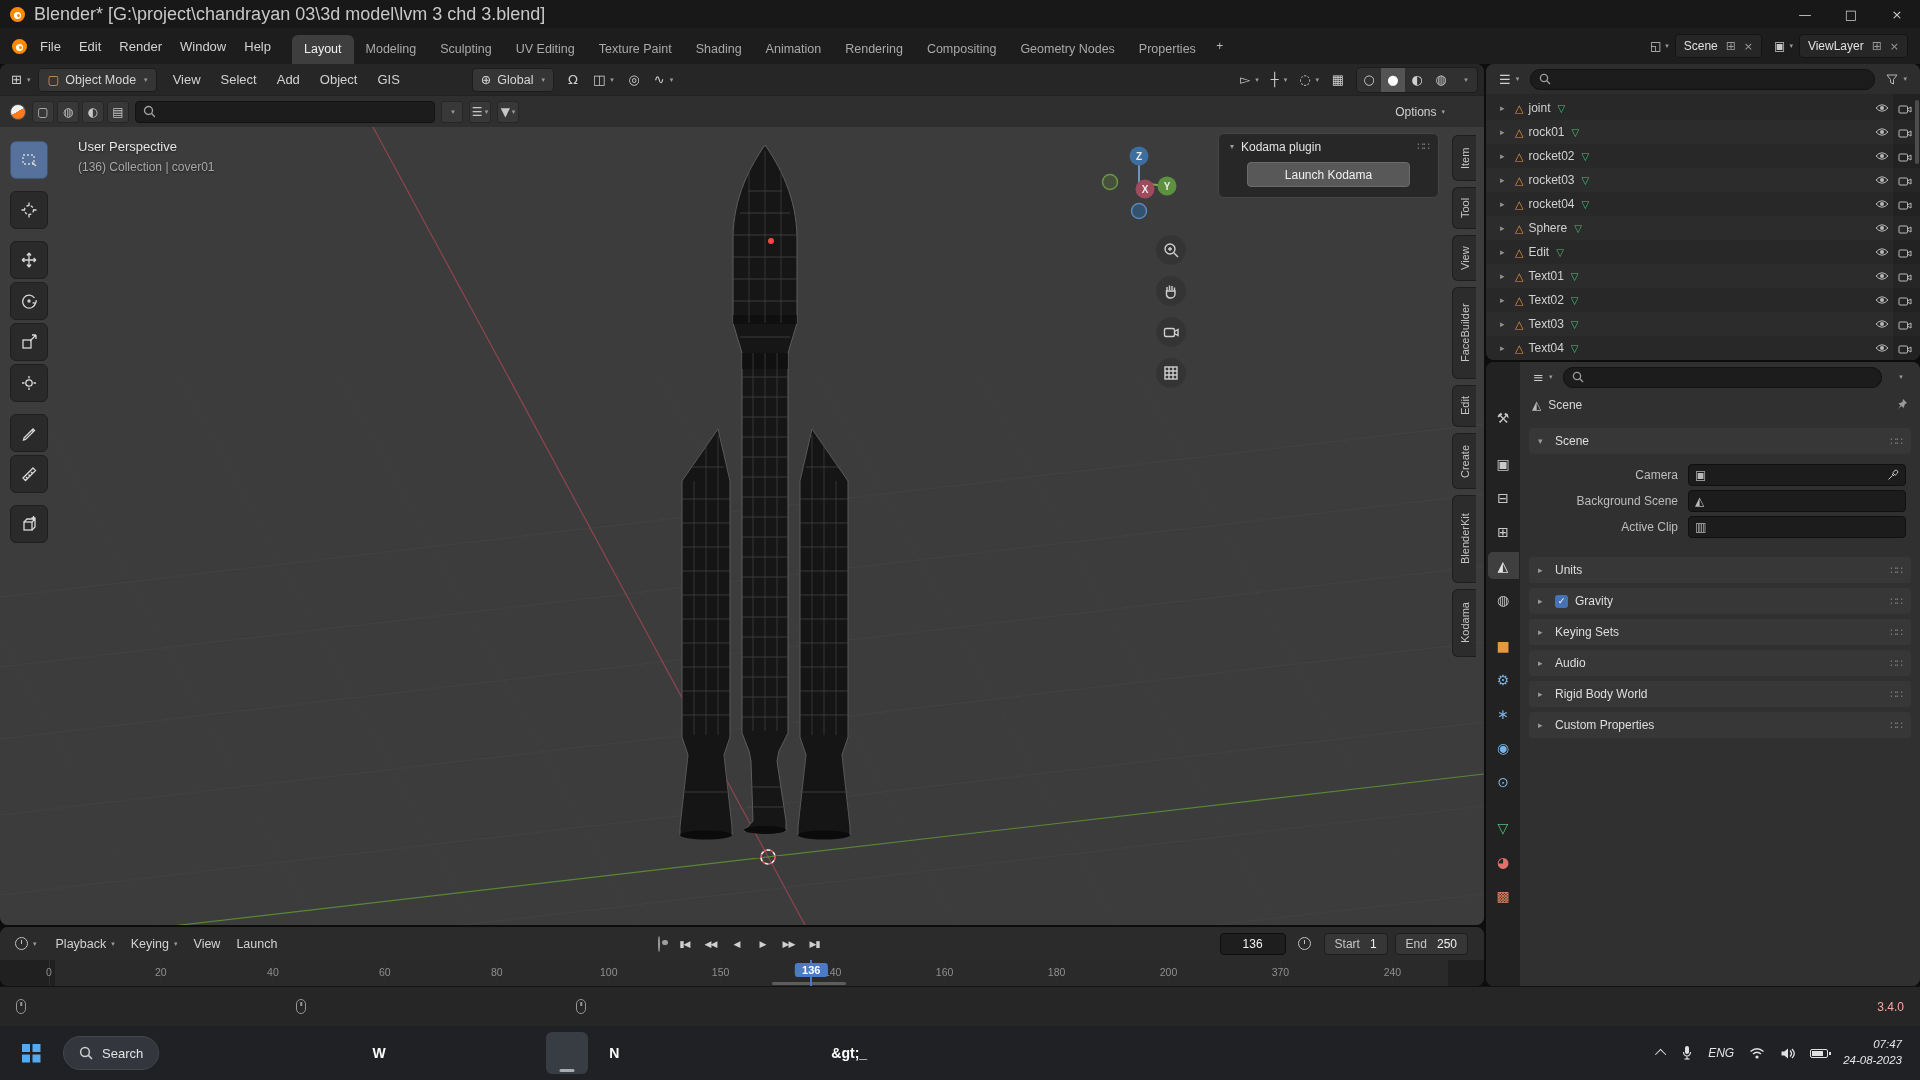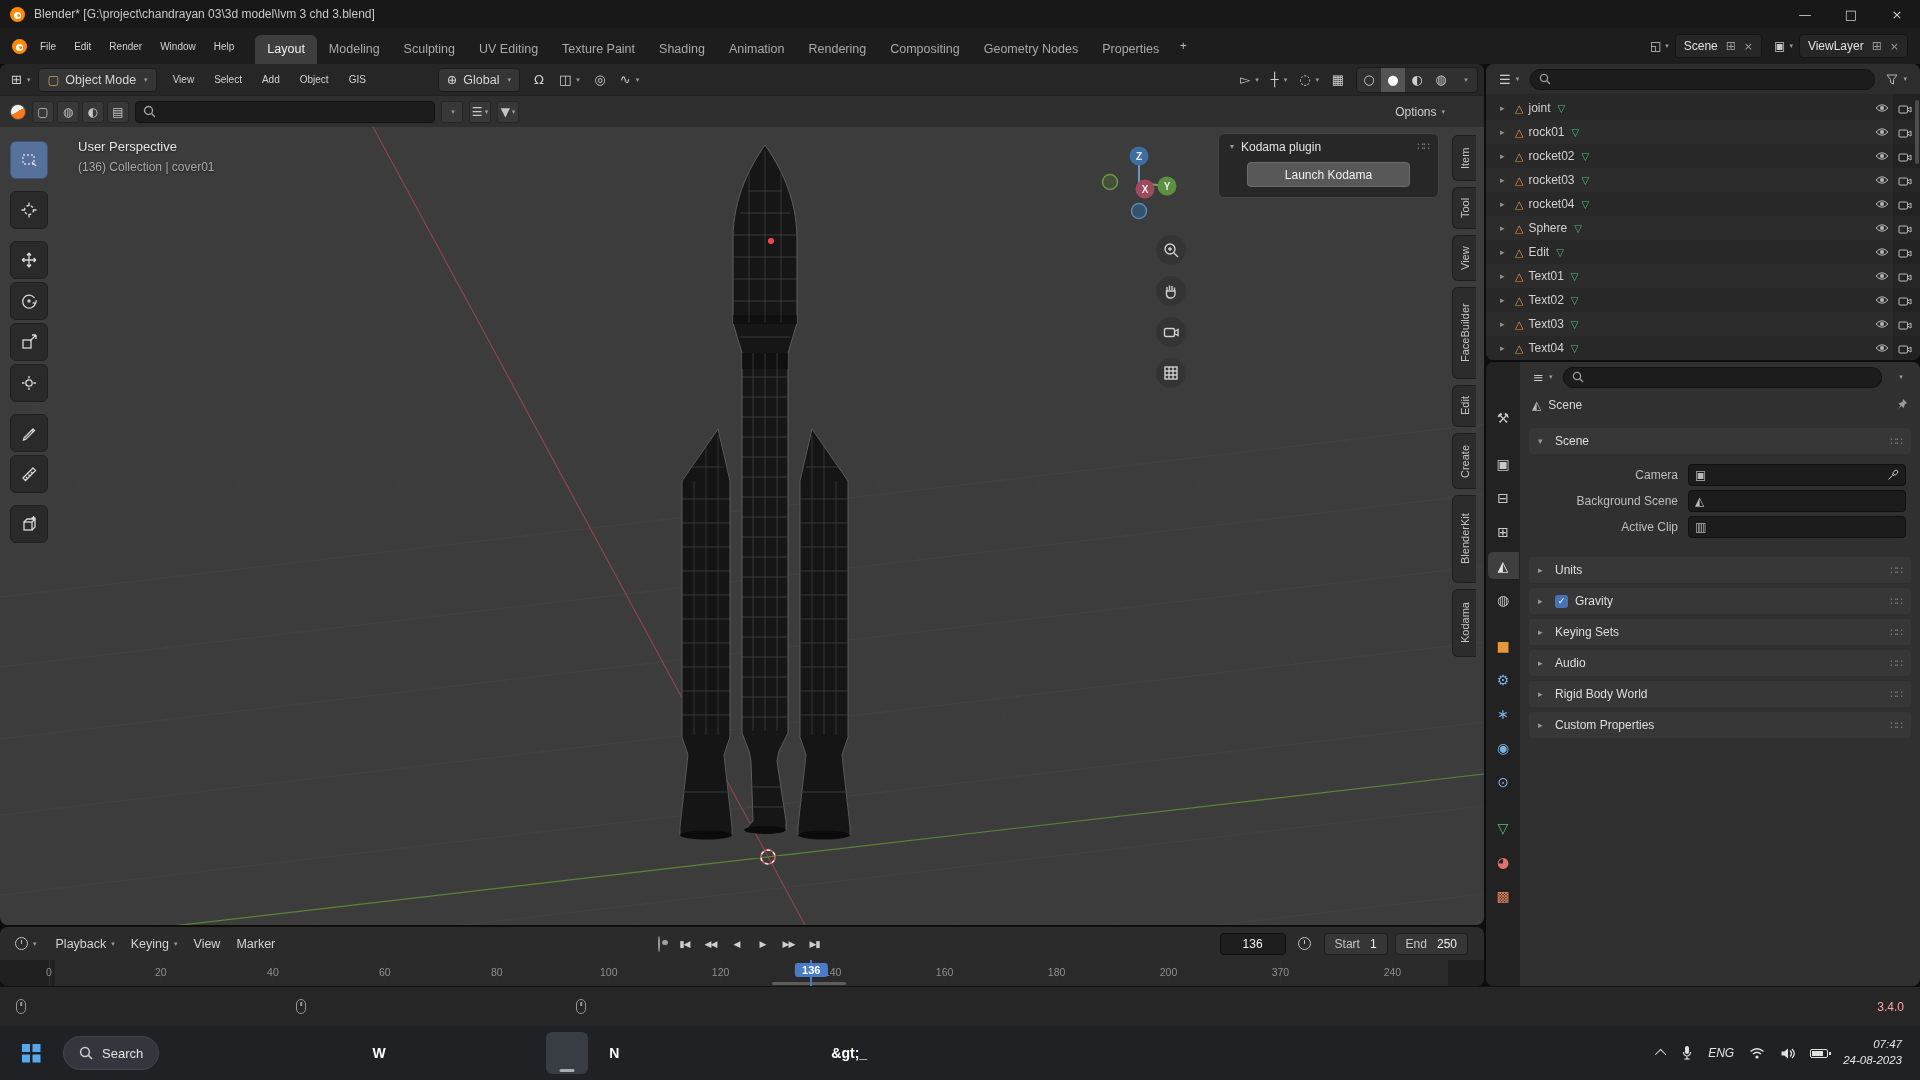--- a/index.html
+++ b/index.html
@@ -14,28 +14,28 @@
   .g { font-family:"DejaVu Sans", sans-serif; }
   .cr { font-family:"DejaVu Sans", sans-serif; font-size:7px; color:#9a9a9a; margin-left:2px; }
 
   #root { width:1920px; height:1080px; display:flex; flex-direction:column; background:#101010; }
 
   
   .titlebar { height:28px; background:#181818; display:flex; align-items:center; padding-left:10px; gap:9px; flex:0 0 auto; }
   .blogo { width:15px; height:15px; border-radius:50%; background:#ff8a00; position:relative; flex:0 0 auto; }
   .blogo::before { content:""; position:absolute; left:4px; top:5px; width:7px; height:7px; border-radius:50%; background:#fff; }
   .blogo::after { content:""; position:absolute; left:6.5px; top:7px; width:3px; height:3px; border-radius:50%; background:#ff8a00; }
-  .tb-title { font-size:12px; color:#c8c8c8; white-space:nowrap; }
+  .tb-title { font-size:18px; color:#c8c8c8; white-space:nowrap; }
   .win-controls { margin-left:auto; height:100%; display:flex; }
   .wc { width:46px; height:100%; display:flex; align-items:center; justify-content:center; color:#c9c9c9; font-size:13px; }
 
   
   .topbar { height:36px; background:#1d1d1d; display:flex; align-items:flex-end; padding:0 8px; flex:0 0 auto; }
   .topbar-inner { display:flex; align-items:center; width:100%; height:100%; }
-  .menu { padding:4px 9px; font-size:10px; color:#d2d2d2; border-radius:4px; }
+  .menu { padding:4px 9px; font-size:13px; color:#d2d2d2; border-radius:4px; }
   .ws-tabs { display:flex; align-items:flex-end; margin-left:12px; height:100%; }
   .ws { padding:0 12px; height:29px; line-height:29px; font-size:12.5px; color:#a9a9a9; border-radius:6px 6px 0 0; white-space:nowrap; }
   .ws.active { background:#3e3e3e; color:#f0f0f0; }
   .ws-add { width:24px; height:29px; line-height:29px; text-align:center; color:#bdbdbd; }
   .top-right { margin-left:auto; display:flex; align-items:center; gap:8px; padding-right:4px; }
   .idblock { display:flex; align-items:center; gap:2px; }
   .icobtn { height:24px; min-width:22px; padding:0 4px; border-radius:4px; display:flex; align-items:center; justify-content:center; gap:2px; color:#c9c9c9; }
   .idfield { height:24px; background:#262626; border:1px solid #141414; border-radius:4px; display:flex; align-items:center; gap:8px; padding:0 8px; color:#e0e0e0; font-size:12px; }
   .idfield .x { color:#9a9a9a; font-size:11px; }
 
@@ -534,21 +534,21 @@
         <div class="tlh">
           <button class="hbtn">
               <span class="clockico"></span>
               <span class="cr">▾</span>
             </button>
           <span style="display:flex;">
 
           <button class="tl-menu caret">Playback</button>
               <button class="tl-menu caret">Keying</button>
               <button class="tl-menu">View</button>
-              <button class="tl-menu">Marker</button>
+              <button class="tl-menu">Launch</button>
             </span>
           <div class="tl-center">
             <button><span class="rec"></span></button>
             <span style="display:flex;gap:3px;">
 
             <button class="tp g">▮◀</button>
                 <button class="tp g">◀◀</button>
                 <button class="tp g">◀</button>
                 <button class="tp g">▶</button>
                 <button class="tp g">▶▶</button>
@@ -580,21 +580,21 @@
                 <span class="tick-num">20</span>
               </span><span class="tick" style="left: 18.39%;">
                 <span class="tick-num">40</span>
               </span><span class="tick" style="left: 25.93%;">
                 <span class="tick-num">60</span>
               </span><span class="tick" style="left: 33.48%;">
                 <span class="tick-num">80</span>
               </span><span class="tick" style="left: 41.02%;">
                 <span class="tick-num">100</span>
               </span><span class="tick" style="left: 48.56%;">
-                <span class="tick-num">120</span>
+                <span class="tick-num">150</span>
               </span><span class="tick" style="left: 56.11%;">
                 <span class="tick-num">140</span>
               </span><span class="tick" style="left: 63.65%;">
                 <span class="tick-num">160</span>
               </span><span class="tick" style="left: 71.2%;">
                 <span class="tick-num">180</span>
               </span><span class="tick" style="left: 78.74%;">
                 <span class="tick-num">200</span>
               </span><span class="tick" style="left: 86.28%;">
                 <span class="tick-num">370</span>

